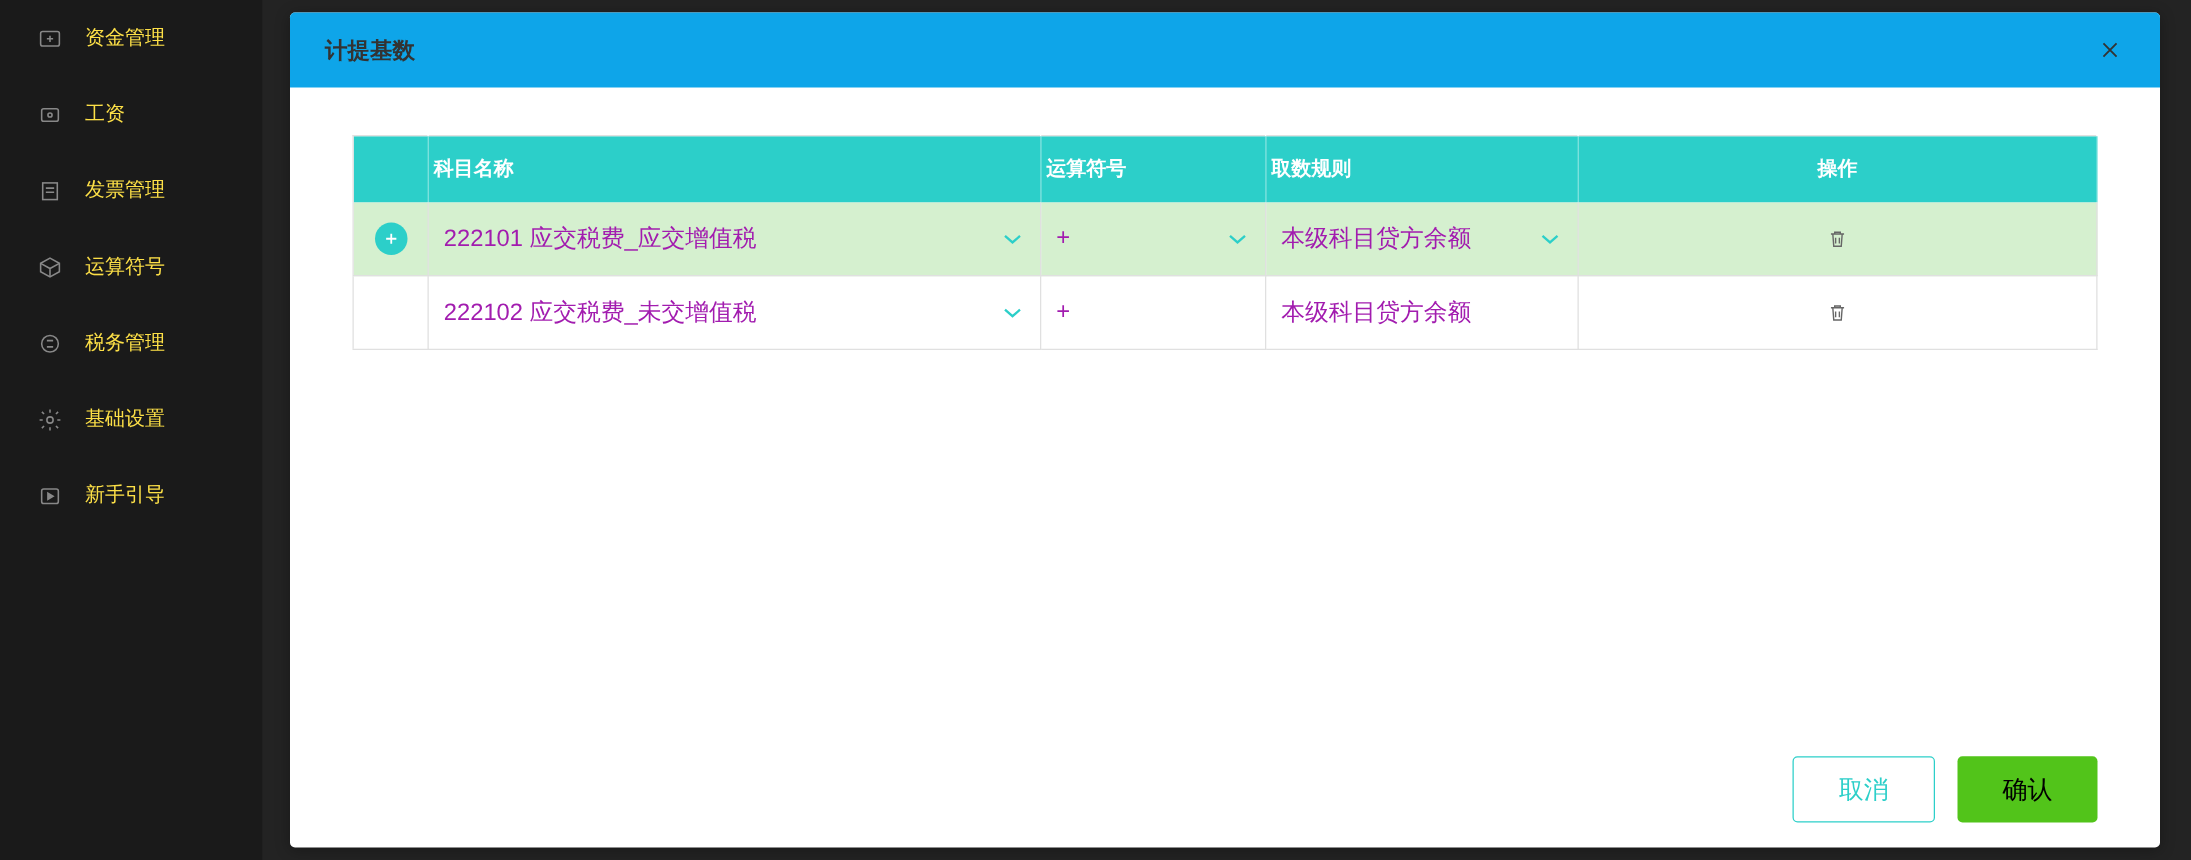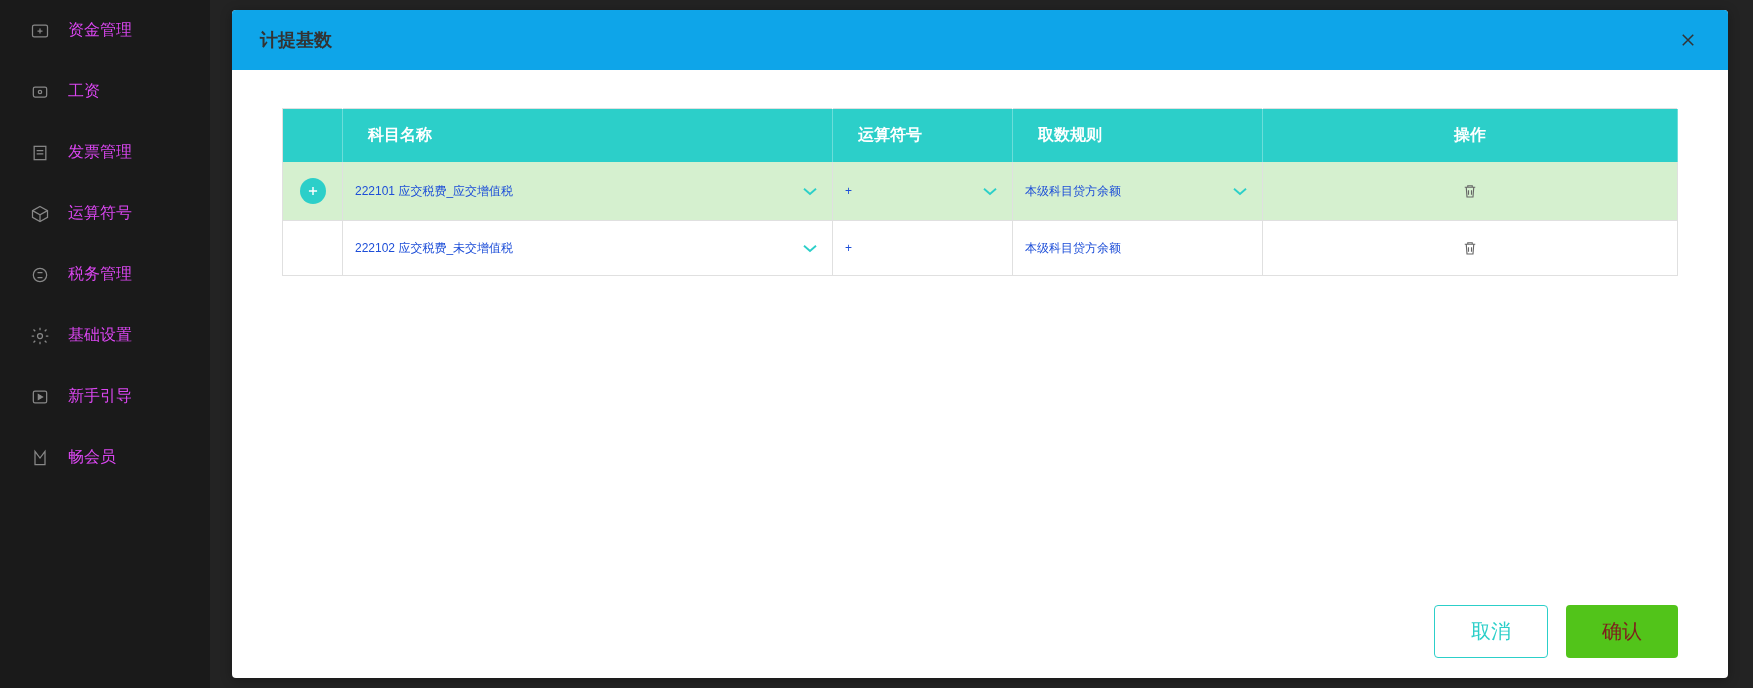--- a/index.html
+++ b/index.html
@@ -25,21 +25,21 @@
       width: 210px;
       height: 100%;
       background: #1a1a1a;
       padding-top: 0;
     }
     
     .sidebar-item {
       display: flex;
       align-items: center;
       padding: 20px 30px;
-      color: #d946ef;
+      color: #fde047;
       font-size: 16px;
       cursor: pointer;
       gap: 18px;
     }
     
     .sidebar-item.active {
       background: #000;
       color: #aaa;
     }
     
@@ -140,21 +140,21 @@
     
     .table thead {
       background: #2ccfc9;
     }
     
     .table th {
       color: #fff;
       font-size: 16px;
       font-weight: bold;
       text-align: left;
-      padding: 16px 25px;
+      padding: 16px 4px;
       border-right: 1px solid rgba(255,255,255,0.3);
     }
     
     .table th.center {
       text-align: center;
     }
     
     .table th:first-child {
       width: 60px;
     }
@@ -166,22 +166,22 @@
     .table th:nth-child(3) {
       width: 180px;
     }
     
     .table th:nth-child(4) {
       width: 250px;
     }
     
     .table td {
       padding: 16px 12px;
-      font-size: 12px;
-      color: #1d4ed8;
+      font-size: 19px;
+      color: #a21caf;
       border-right: 1px solid #e0e0e0;
       border-bottom: 1px solid #e0e0e0;
       vertical-align: middle;
     }
     
     .table tr.highlighted td {
       background: #d5f0cf;
     }
     
     .add-btn {
@@ -263,21 +263,21 @@
     }
     
     .btn-cancel {
       background: #fff;
       border: 1px solid #2ccfc9;
       color: #2ccfc9;
     }
     
     .btn-confirm {
       background: #52c41a;
-      color: #7f1d1d;
+      color: #000000;
     }
   </style>
 </head>
 <body>
 
 <div class="sidebar">
   <div class="sidebar-item">
     <span class="sidebar-icon">
       <svg viewBox="0 0 24 24">
           <rect x="3" y="5" width="18" height="14" rx="2"></rect>
@@ -332,28 +332,20 @@
     <span>基础设置</span>
   </div>
   <div class="sidebar-item">
     <span class="sidebar-icon">
       <svg viewBox="0 0 24 24">
           <rect x="4" y="5" width="16" height="14" rx="2"></rect>
           <path d="M10 9l5 3-5 3z" fill="#888"></path>
         </svg>
     </span>
     <span>新手引导</span>
-  </div>
-  <div class="sidebar-item">
-    <span class="sidebar-icon">
-      <svg viewBox="0 0 24 24">
-          <path d="M6 4l6 8 6-8v16H6z"></path>
-        </svg>
-    </span>
-    <span>畅会员</span>
   </div>
 </div>
 
 <div class="main-bg"></div>
 <div class="modal-overlay"></div>
 
 <div class="modal">
   <div class="modal-header">
     <div class="modal-title">计提基数</div>
     <div class="close-btn">

